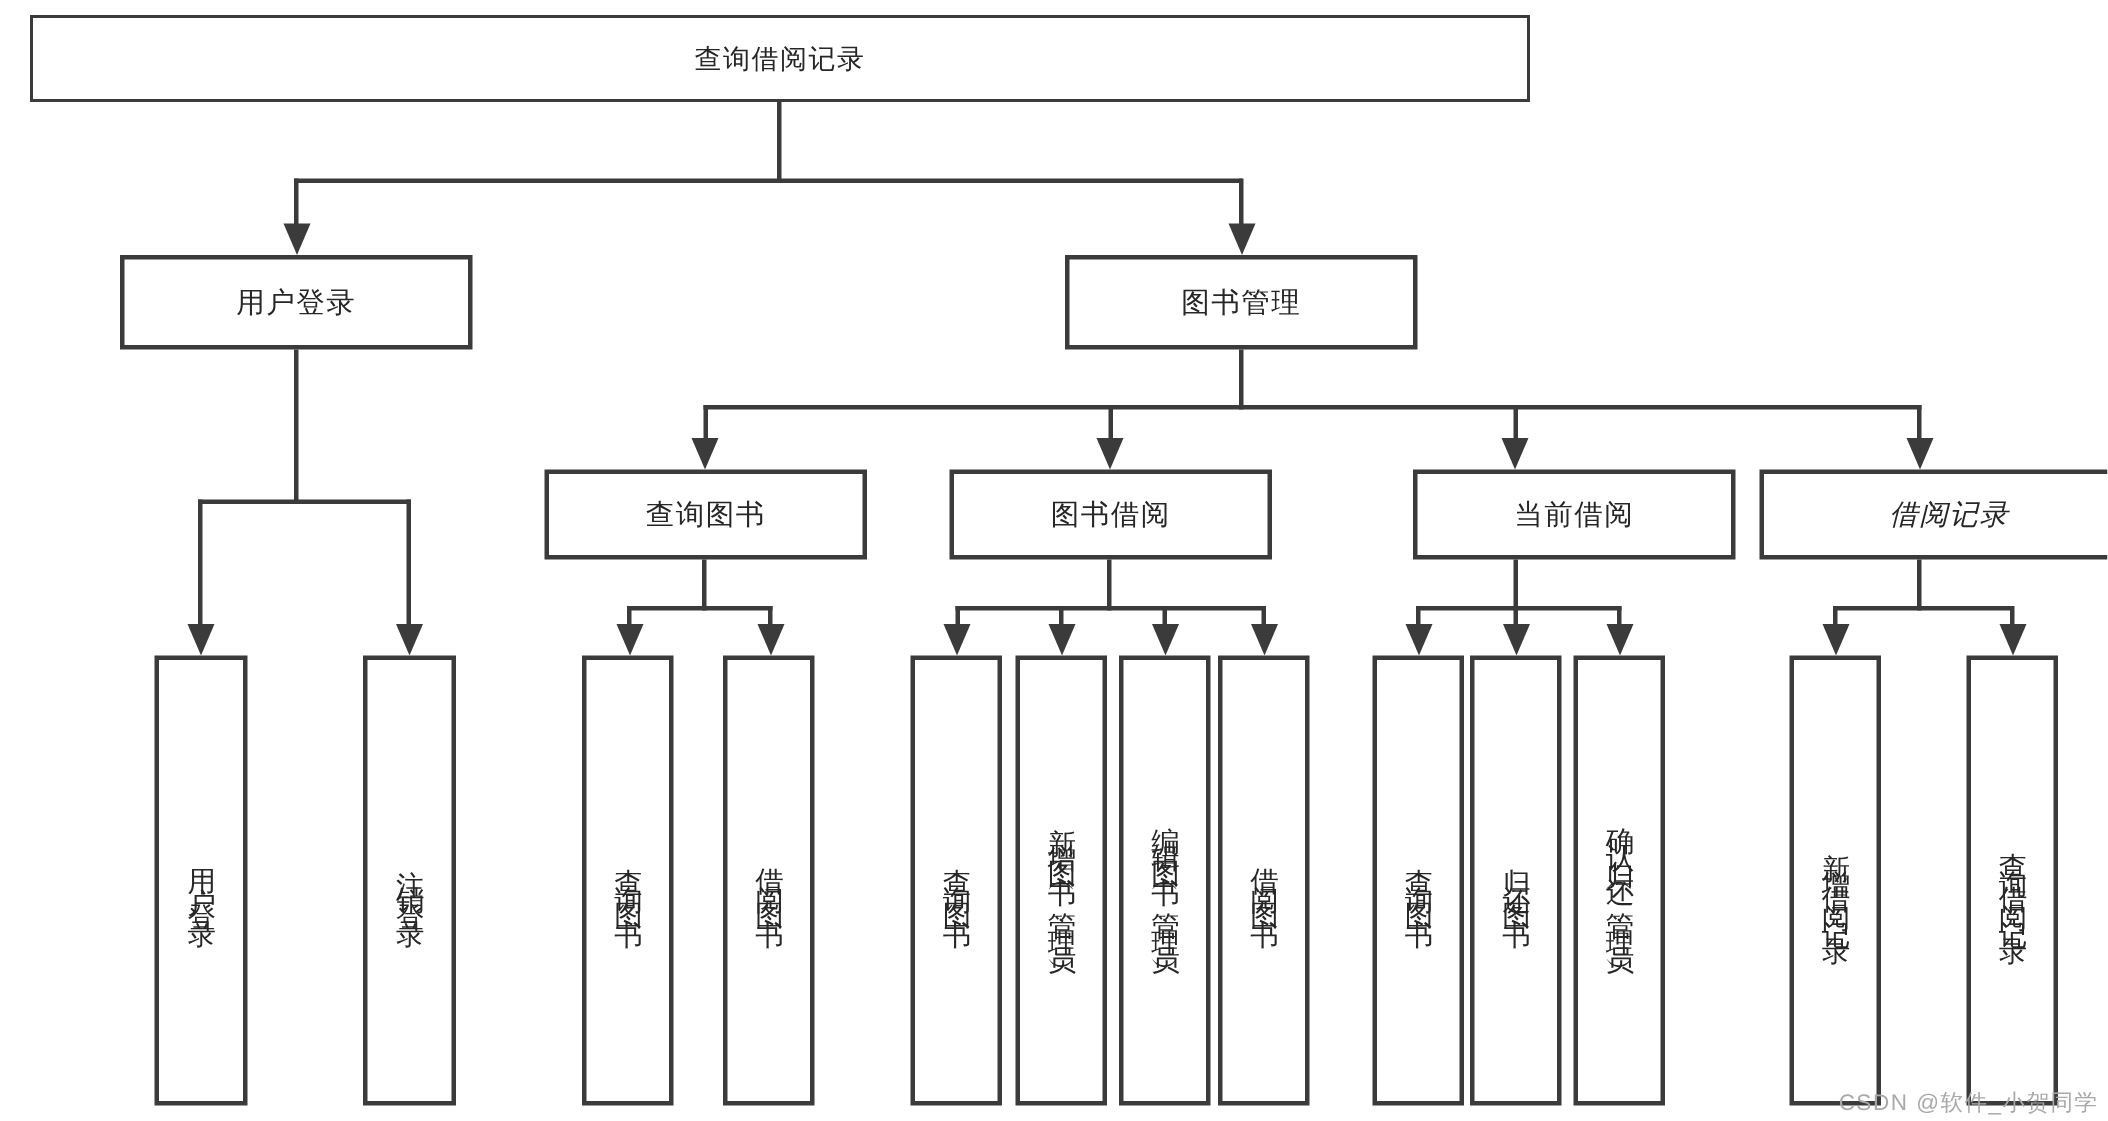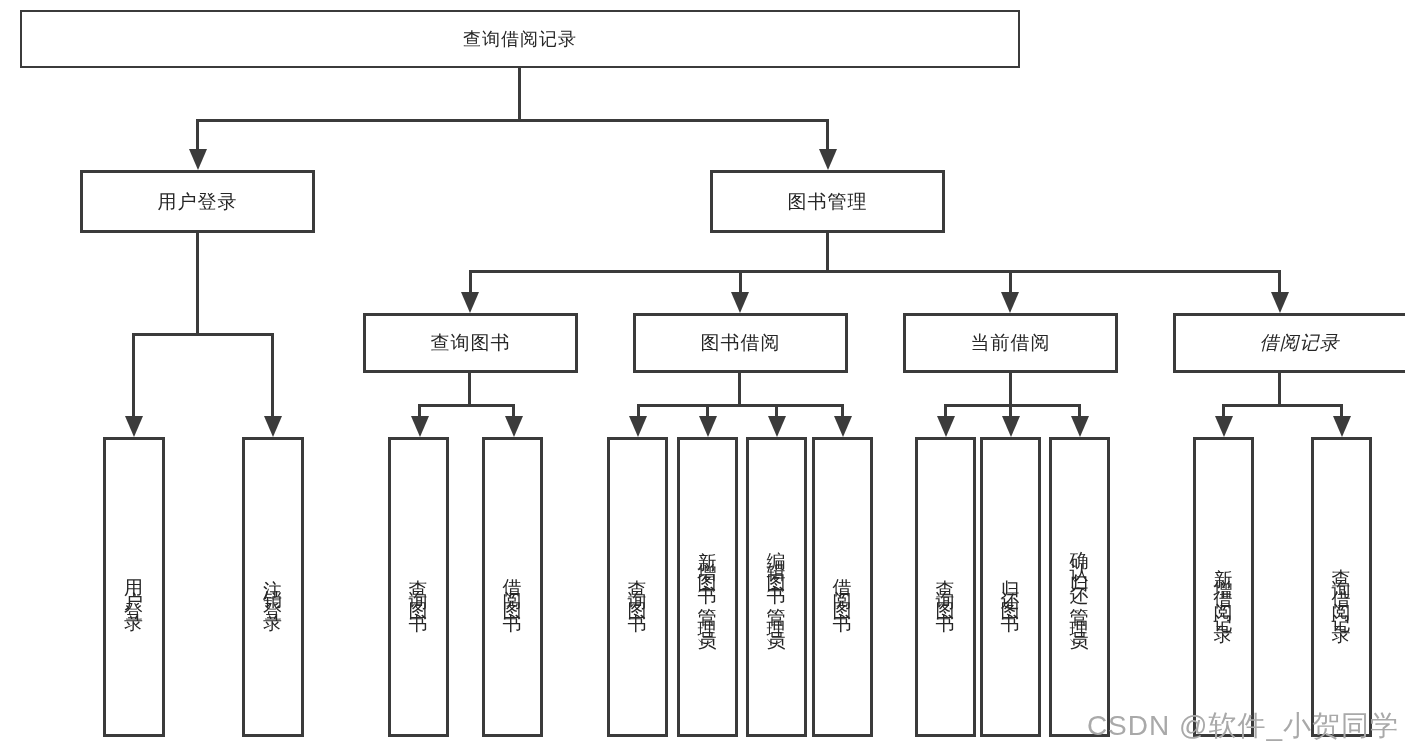--- a/index.html
+++ b/index.html
@@ -35,21 +35,21 @@
   .hline{position:absolute;height:3px;background:#3b3b3b;}
   .arrow{
     position:absolute;width:0;height:0;
     border-left:9px solid transparent;
     border-right:9px solid transparent;
     border-top:21px solid #3b3b3b;
   }
   .watermark{
     position:absolute;
     right:6px;bottom:2px;
-    font-size:28px;
+    font-size:15px;
     color:#a9a9a9;
     z-index:6;
     letter-spacing:1px;
     white-space:nowrap;
   }
 </style>
 </head>
 <body>
 
 <div class="canvas">
@@ -89,21 +89,21 @@
   <div class="arrow" style="left:1001px;top:292px;"></div>
   <div class="vline" style="left:1278px;top:270px;height:24px;"></div>
   <div class="arrow" style="left:1271px;top:292px;"></div>
 
   <div class="box" style="left:363px;top:313px;width:215px;height:60px;">
     <span class="hlabel">查询图书</span>
   </div>
   <div class="box" style="left:633px;top:313px;width:215px;height:60px;align-items:center;">
     <span class="hlabel">图书借阅</span>
   </div>
-  <div class="box" style="left:903px;top:313px;width:215px;height:60px;">
+  <div class="box" style="left:942px;top:313px;width:215px;height:60px;">
     <span class="hlabel">当前借阅</span>
   </div>
   <div class="box" style="left:1173px;top:313px;width:253px;height:60px;font-style:italic;">
     <span class="hlabel">借阅记录</span>
   </div>
 
   <div class="vline" style="left:468px;top:373px;height:34px;"></div>
   <div class="hline" style="left:418px;top:404px;width:97px;"></div>
   <div class="vline" style="left:418px;top:404px;height:15px;"></div>
   <div class="arrow" style="left:411px;top:416px;"></div>

